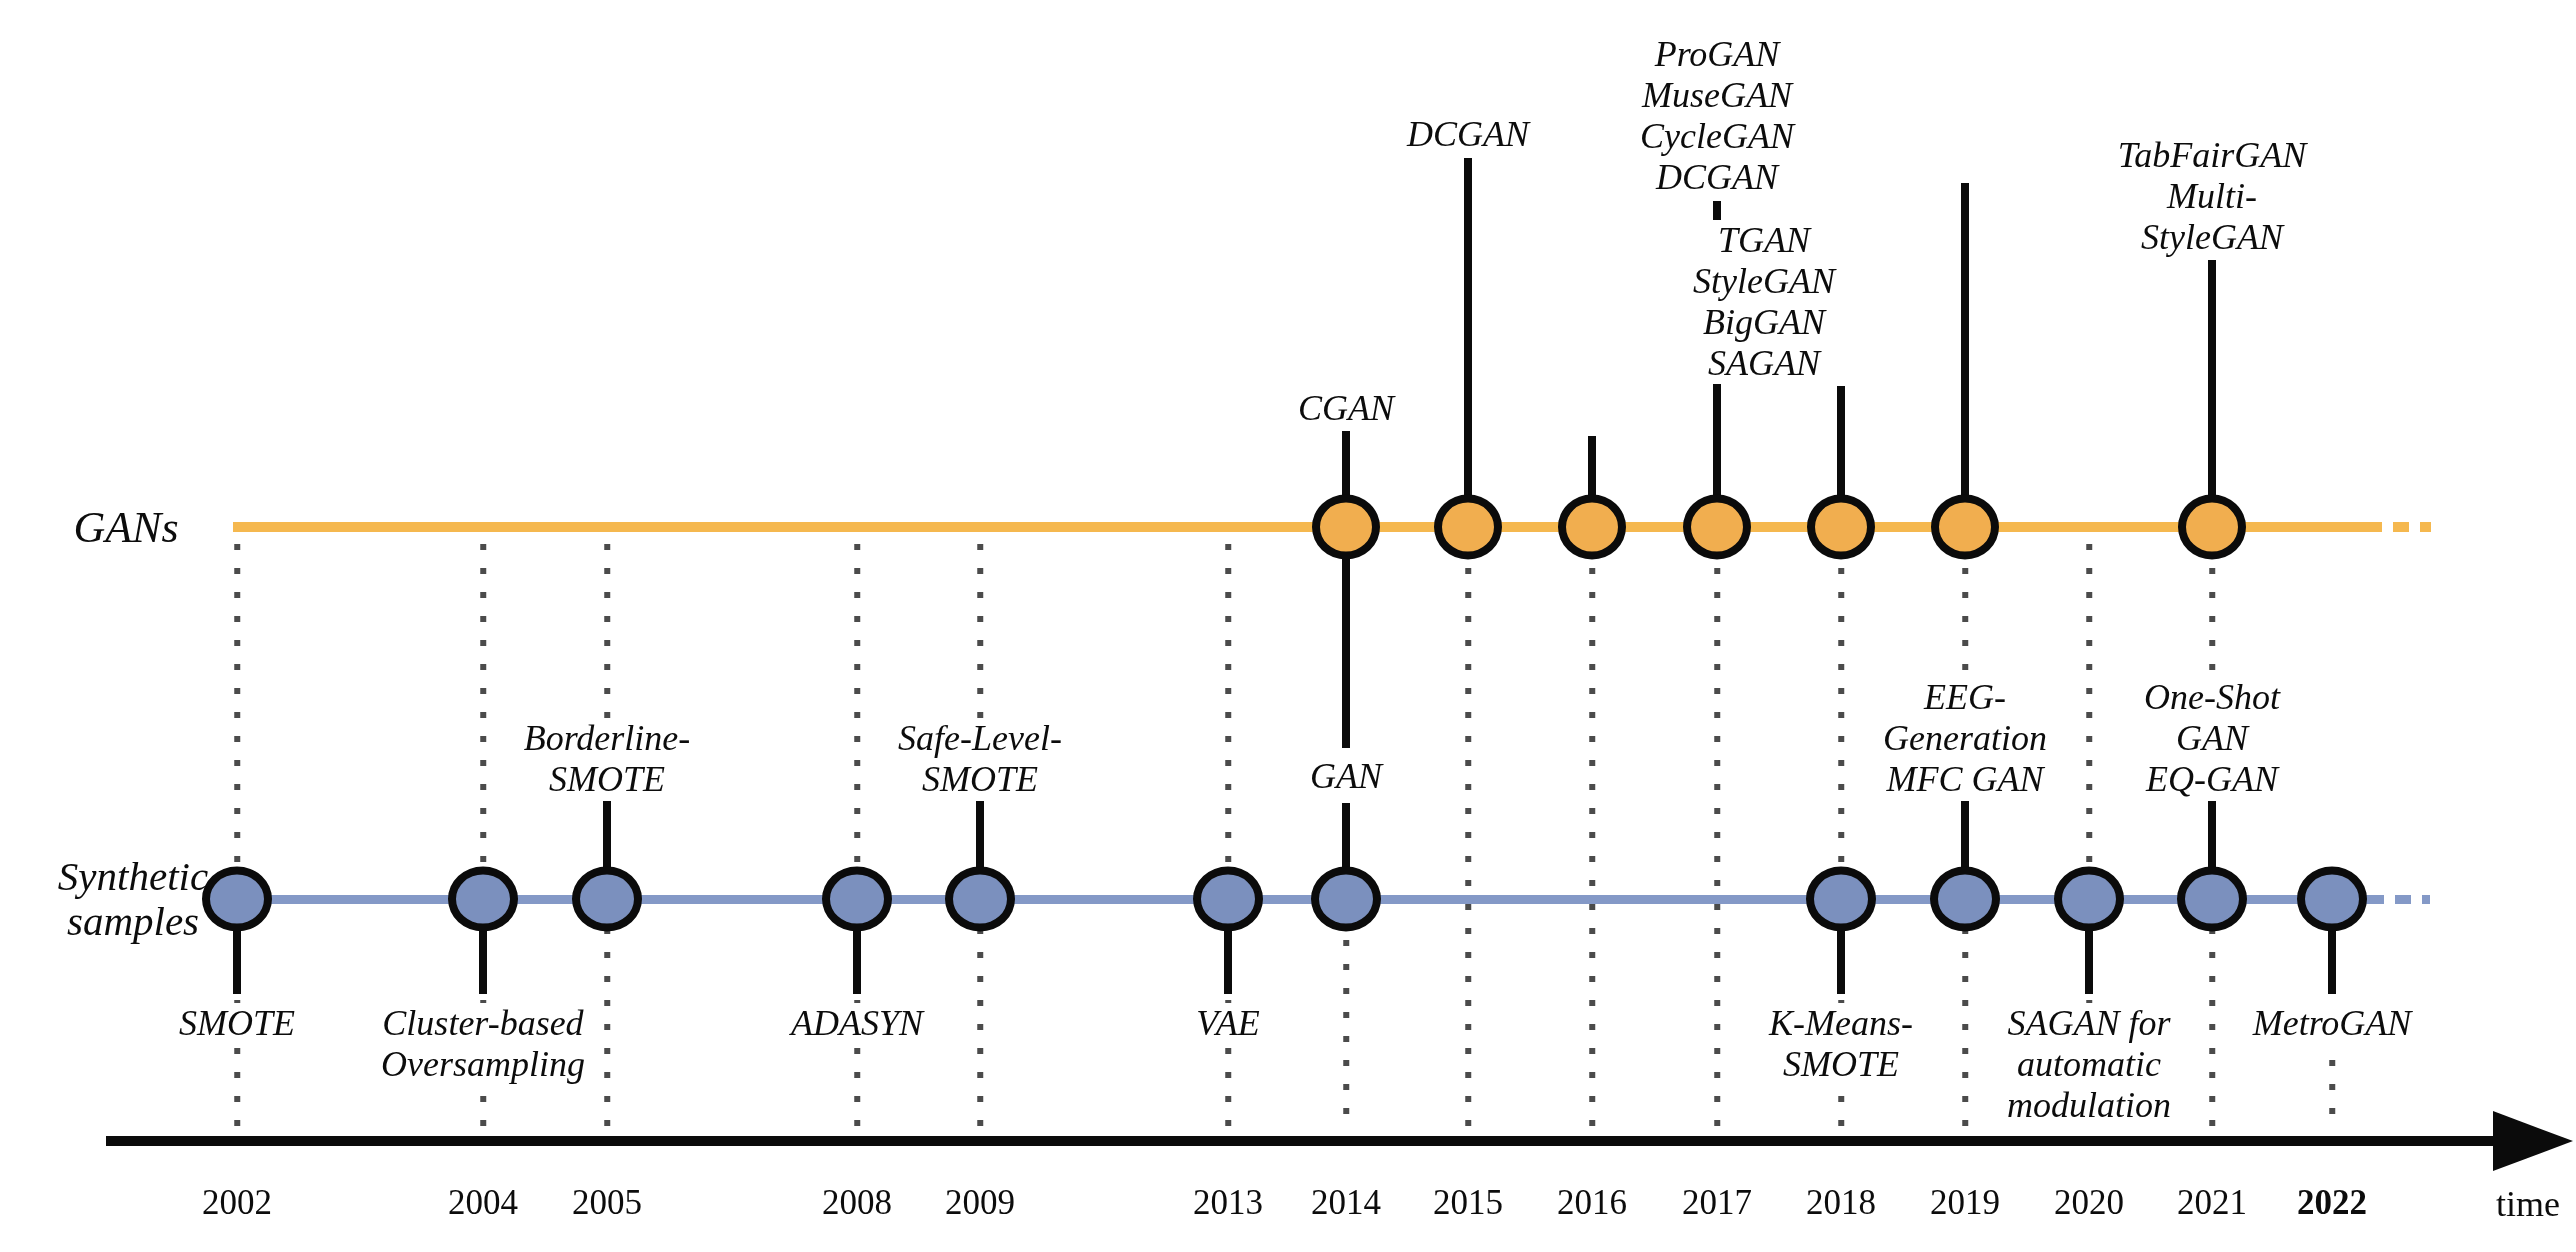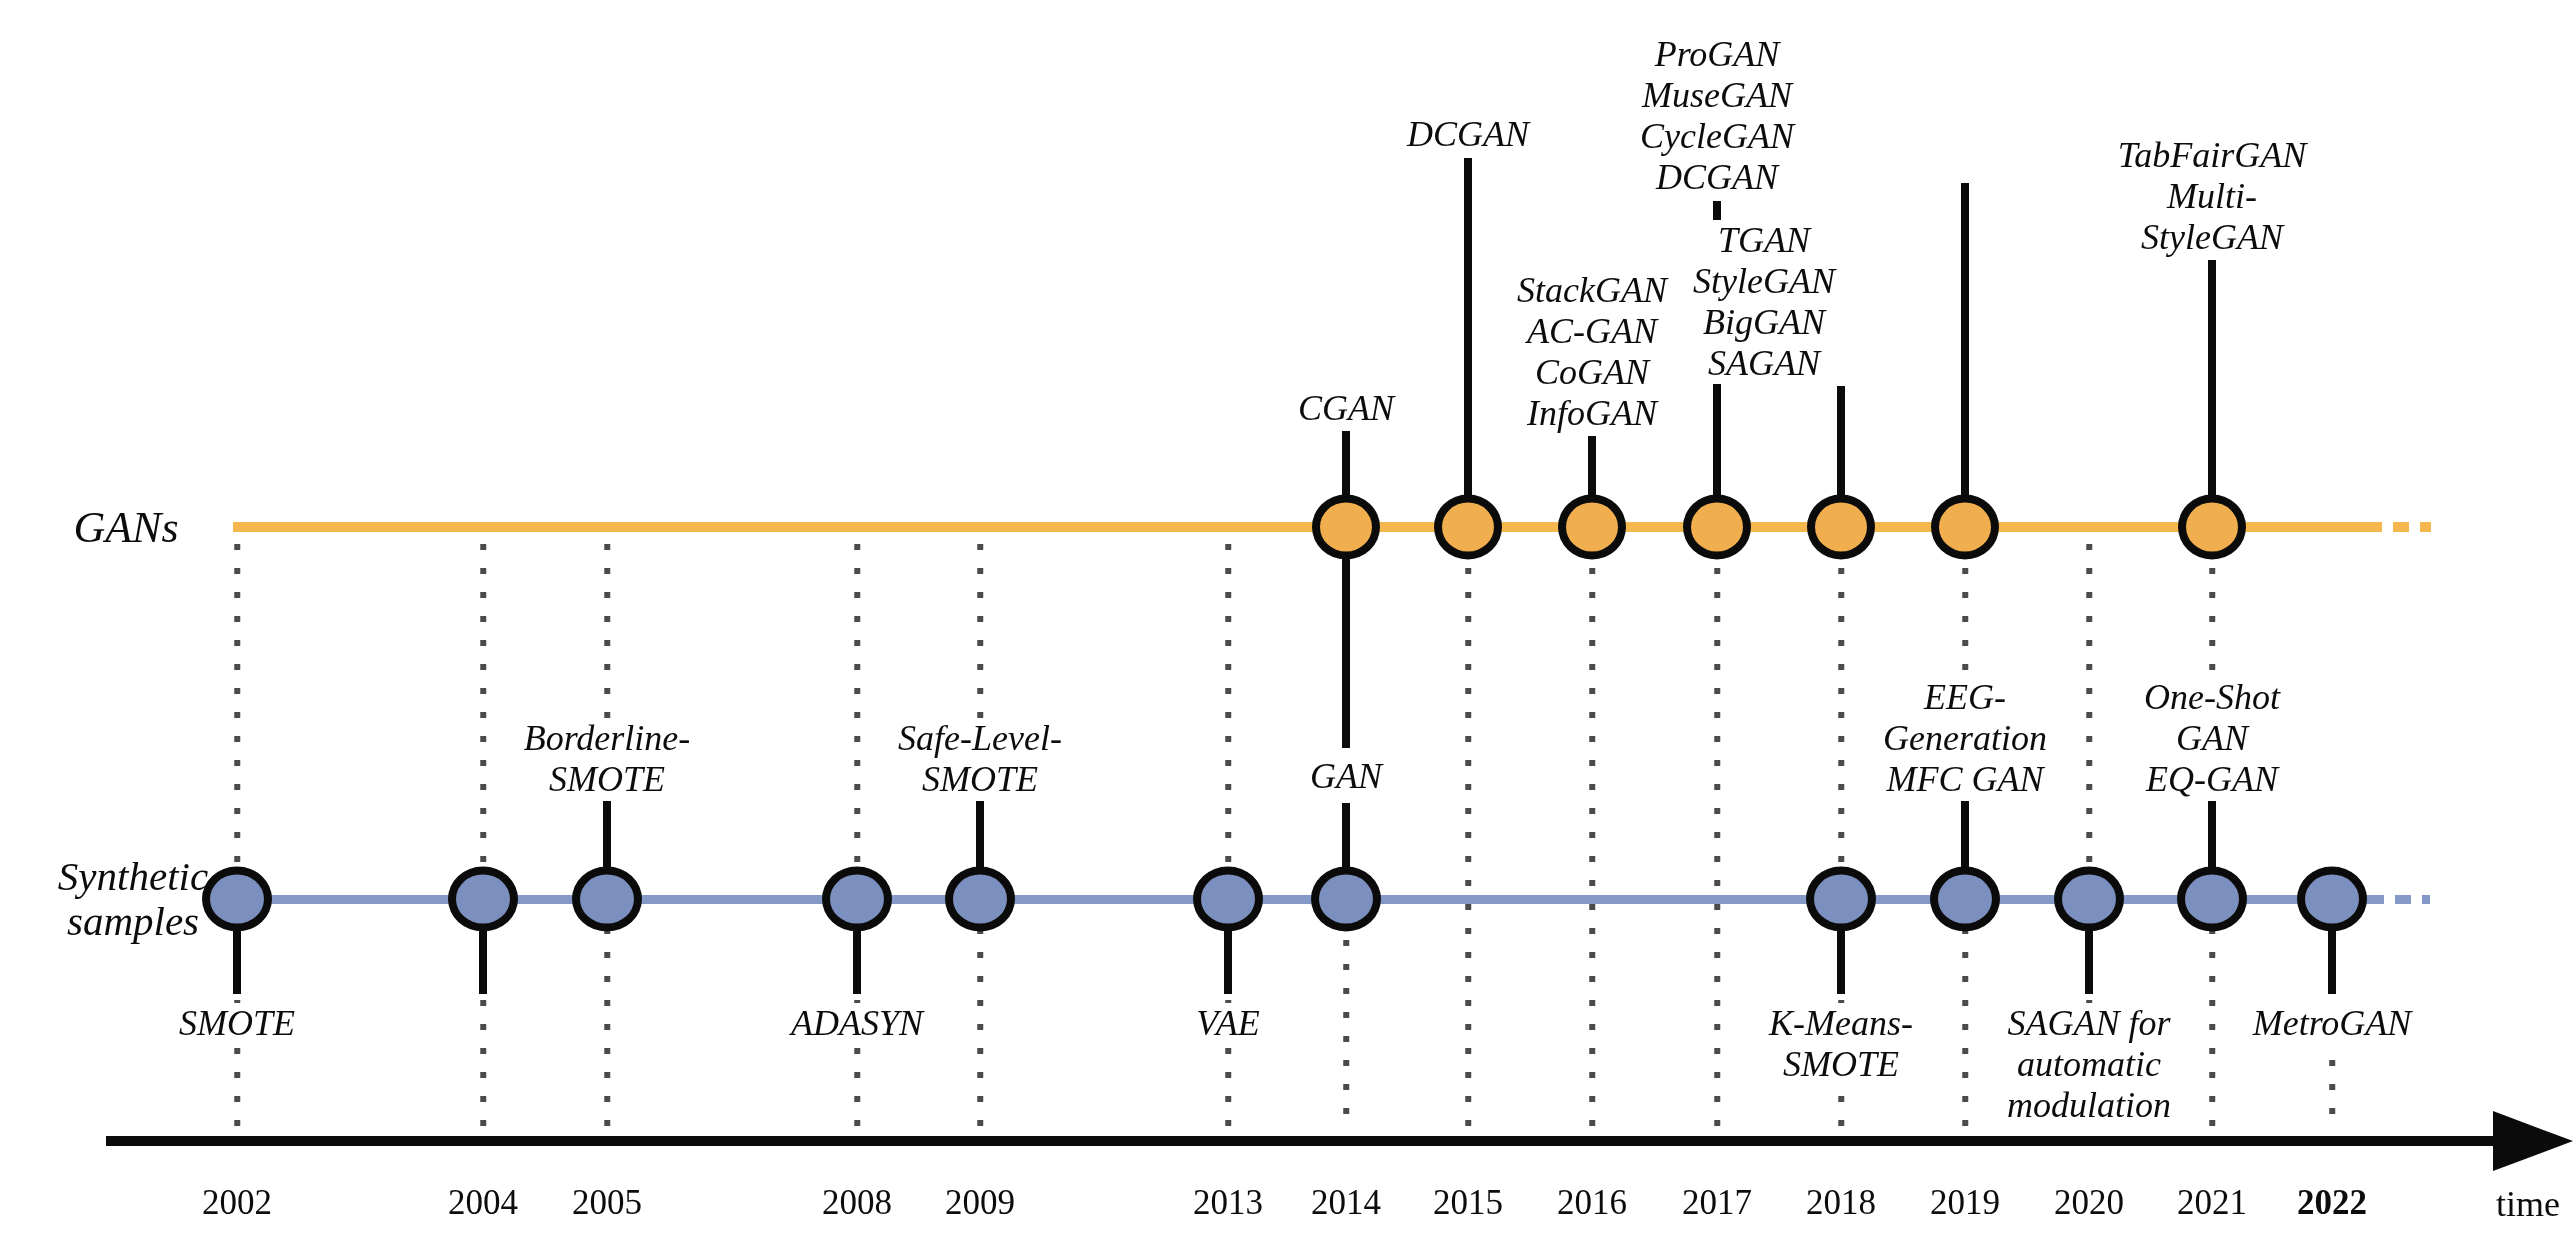--- a/index.html
+++ b/index.html
@@ -65,26 +65,20 @@
     <div class="yearlbl" style="left: 2332px; top: 1183px; font-weight: bold;">2022</div>
     <div class="stem" style="left: 1346px; top: 431px; width: 8px; height: 95px; background: rgb(11, 11, 11);"></div>
     <div class="lbl" style="left: 1346px; bottom: 824px;">
       <div class="">CGAN</div>
     </div>
     <div class="stem" style="left: 1468px; top: 158px; width: 8px; height: 369px; background: rgb(11, 11, 11);"></div>
     <div class="lbl" style="left: 1468px; bottom: 1098px;">
       <div class="">DCGAN</div>
     </div>
     <div class="stem" style="left: 1592px; top: 436px; width: 8px; height: 91px; background: rgb(11, 11, 11);"></div>
-    <div class="lbl" style="left: 1592px; bottom: 819px;">
-      <div class="">StackGAN</div>
-      <div class="">AC-GAN</div>
-      <div class="">CoGAN</div>
-      <div class="">InfoGAN</div>
-    </div>
     <div class="stem" style="left: 1717px; top: 201px; width: 8px; height: 326px; background: rgb(11, 11, 11);"></div>
     <div class="lbl" style="left: 1717px; bottom: 1055px;">
       <div class="">ProGAN</div>
       <div class="">MuseGAN</div>
       <div class="">CycleGAN</div>
       <div class="">DCGAN</div>
     </div>
     <div class="stem" style="left: 1841px; top: 386px; width: 8px; height: 140px; background: rgb(11, 11, 11);"></div>
     <div class="lbl" style="left: 1764px; bottom: 869px;">
       <div class="">TGAN</div>
@@ -122,20 +116,24 @@
     <div class="lbl" style="left: 2212px; bottom: 453px;">
       <div class="">One-Shot</div>
       <div class="">GAN</div>
       <div class="">EQ-GAN</div>
     </div>
     <div class="stem" style="left: 237px; top: 899px; width: 8px; height: 95px; background: rgb(11, 11, 11);"></div>
     <div class="lbl" style="left: 237px; top: 1003px;">
       <div class="">SMOTE</div>
     </div>
     <div class="stem" style="left: 483px; top: 899px; width: 8px; height: 95px; background: rgb(11, 11, 11);"></div>
+    <div class="lbl" style="left: 483px; top: 1003px;">
+      <div class="">Cluster-based</div>
+      <div class="">Oversampling</div>
+    </div>
     <div class="stem" style="left: 857px; top: 899px; width: 8px; height: 95px; background: rgb(11, 11, 11);"></div>
     <div class="lbl" style="left: 857px; top: 1003px;">
       <div class="">ADASYN</div>
     </div>
     <div class="stem" style="left: 1228px; top: 899px; width: 8px; height: 95px; background: rgb(11, 11, 11);"></div>
     <div class="lbl" style="left: 1228px; top: 1003px;">
       <div class="">VAE</div>
     </div>
     <div class="stem" style="left: 1841px; top: 899px; width: 8px; height: 95px; background: rgb(11, 11, 11);"></div>
     <div class="lbl" style="left: 1841px; top: 1003px;">

